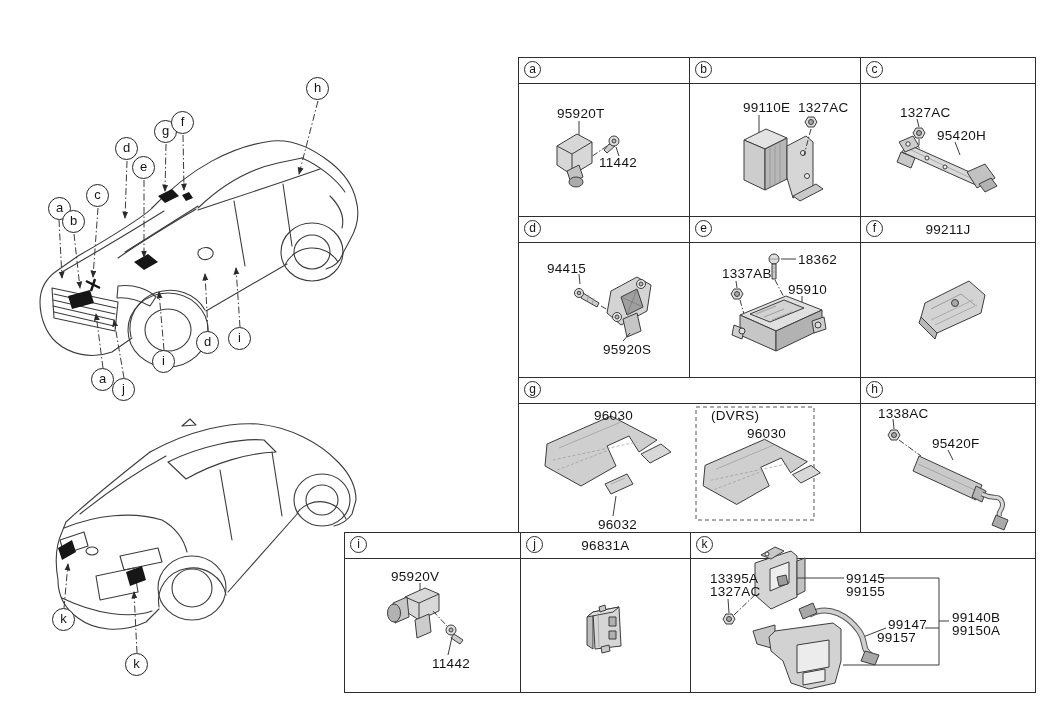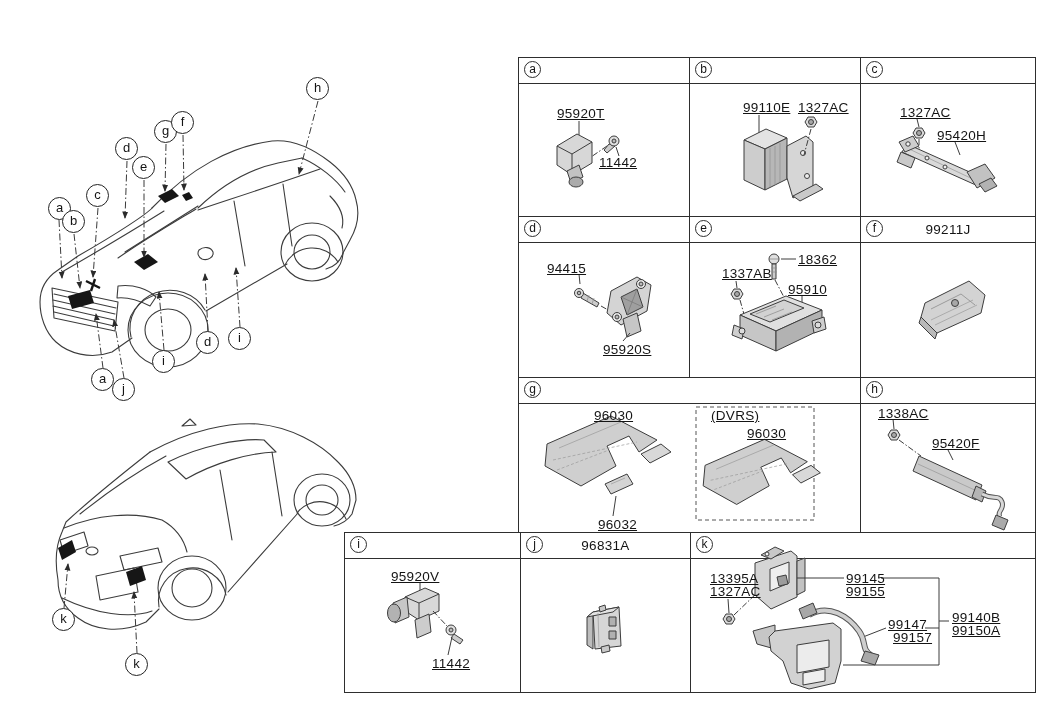--- a/index.html
+++ b/index.html
@@ -11,21 +11,21 @@
            background:#fff;box-sizing:border-box;text-align:center;
            font:13px/20px "Liberation Sans",sans-serif;z-index:5;}
   .cell{position:absolute;background:#fff;border:1.4px solid #2e2e2e;box-sizing:border-box;z-index:2;}
   .cell-header{position:absolute;left:0;right:0;top:0;height:25px;border-bottom:1.4px solid #2e2e2e;}
   .letter-badge{position:absolute;left:5px;top:3px;width:17px;height:17px;border:1.2px solid #2e2e2e;
                 border-radius:50%;box-sizing:border-box;text-align:center;
                 font:12px/15px "Liberation Sans",sans-serif;}
   .header-part{position:absolute;left:0;right:0;top:5px;text-align:center;
                font:13.5px "Liberation Sans",sans-serif;letter-spacing:.3px;}
   .art{position:absolute;left:0;top:0;}
-  .plabel{position:absolute;font:13.5px/13px "Liberation Sans",sans-serif;white-space:nowrap;letter-spacing:.3px;z-index:4;text-decoration:underline;}
+  .plabel{position:absolute;font:13.5px/13px "Liberation Sans",sans-serif;white-space:nowrap;letter-spacing:.3px;z-index:4;}
   .art line,.art polyline,.art path,.art polygon,.art circle,.art ellipse,.art rect{vector-effect:non-scaling-stroke;}
 </style>
 </head>
 <body>
 
 <div id="canvas">
 
   <svg class="overlay" width="520" height="727">
     <defs>
       <marker id="arw" markerWidth="9" markerHeight="8" refX="6.5" refY="3" orient="auto">
@@ -430,18 +430,18 @@
         <polygon points="84,98 142,90 150,96 150,128 144,150 118,156 100,150 92,128 80,118 78,104" fill="#d2d2d2"></polygon>
         <polygon points="106,112 138,107 138,134 106,140" fill="#ececec"></polygon>
         <polygon points="112,140 134,136 134,148 112,152" fill="#efefef"></polygon>
       </g>
     </svg>
     <span class="plabel" style="left:19px;top:39px">13395A</span>
     <span class="plabel" style="left:19px;top:52px">1327AC</span>
     <span class="plabel" style="left:155px;top:39px">99145</span>
     <span class="plabel" style="left:155px;top:52px">99155</span>
     <span class="plabel" style="left:197px;top:85px">99147</span>
-    <span class="plabel" style="left:202px;top:98px">99157</span>
+    <span class="plabel" style="left:186px;top:98px">99157</span>
     <span class="plabel" style="left:261px;top:78px">99140B</span>
     <span class="plabel" style="left:261px;top:91px">99150A</span>
   </div>
 
 </div>
 
 </body></html>

